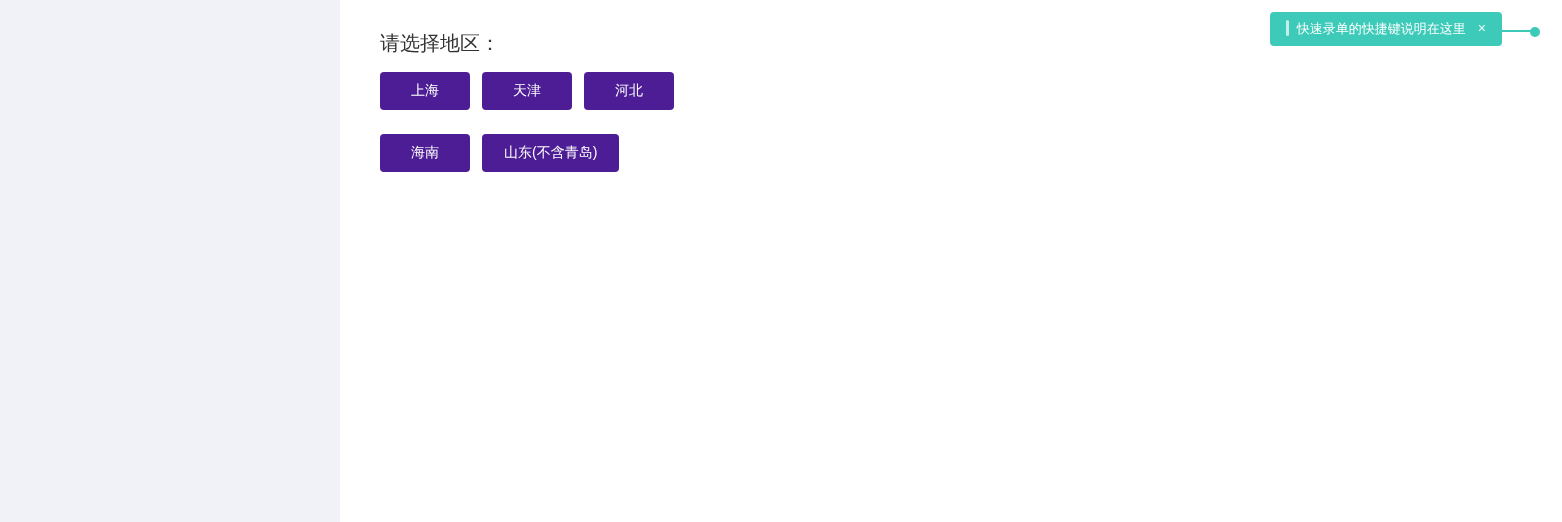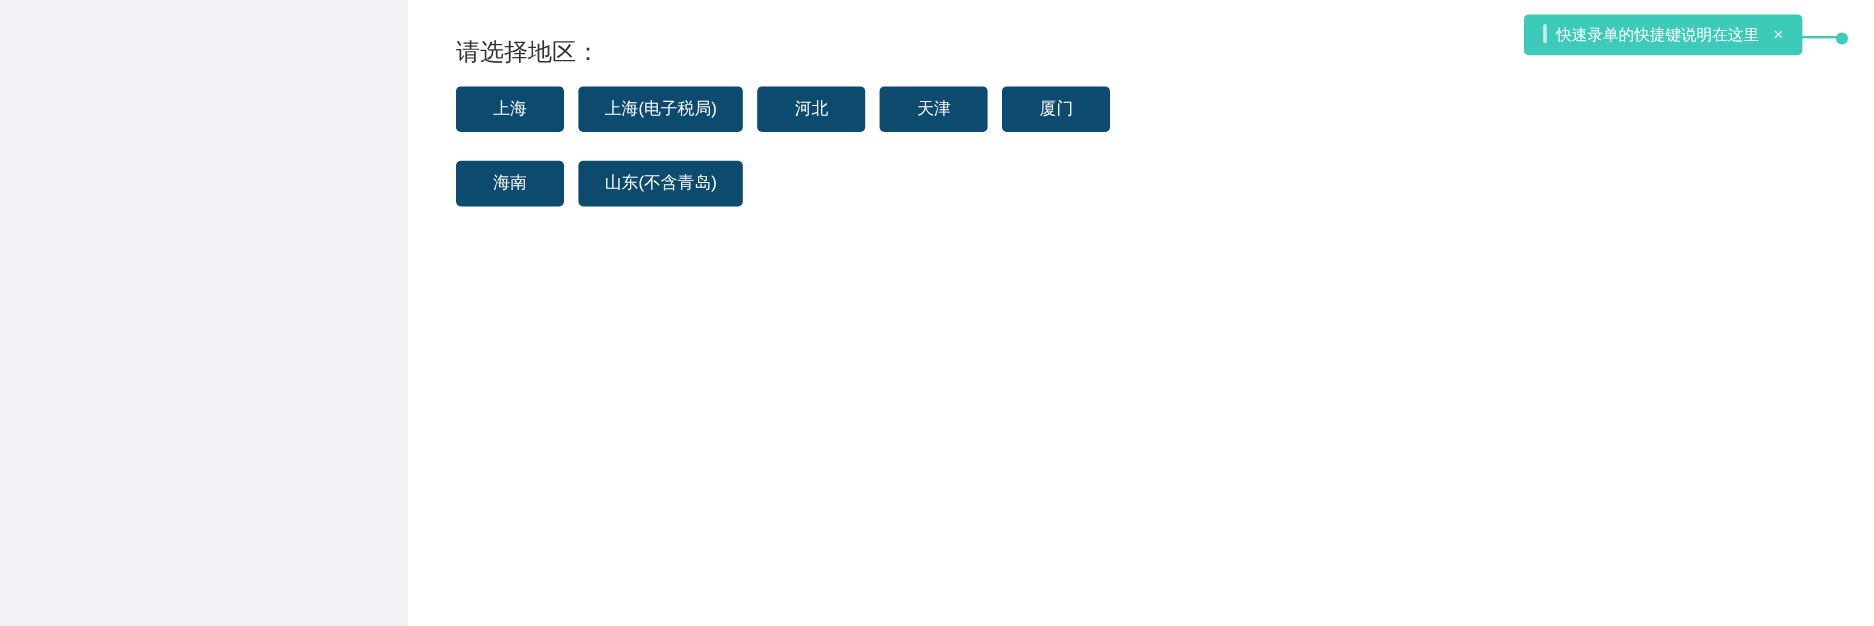--- a/index.html
+++ b/index.html
@@ -43,21 +43,21 @@
       font-weight: normal;
     }
 
     .region-buttons {
       display: flex;
       flex-wrap: wrap;
       gap: 12px;
     }
 
     .region-btn {
-      background: #0c4a6e;
+      background: #4c1d95;
       border: none;
       border-radius: 4px;
       color: #fff;
       font-size: 14px;
       padding: 10px 22px;
       cursor: pointer;
       min-width: 90px;
       text-align: center;
       font-family: 'Microsoft YaHei', 'PingFang SC', sans-serif;
     }
@@ -114,24 +114,22 @@
 </head>
 <body>
 
 <div class="left-sidebar"></div>
 
 <div class="main-content">
   <div class="page-title">请选择地区：</div>
   <div class="region-buttons">
 
     <button class="region-btn">上海</button>
-    <button class="region-btn">上海(电子税局)</button>
+    <button class="region-btn">天津</button>
     <button class="region-btn">河北</button>
-    <button class="region-btn">天津</button>
-    <button class="region-btn">厦门</button>
 
     <div style="flex-basis: 100%; height: 0;"></div>
     <button class="region-btn">海南</button>
     <button class="region-btn">山东(不含青岛)</button>
   </div>
 </div>
 
 <div class="tooltip-banner">
   <span class="bar"></span>
   <span>快速录单的快捷键说明在这里</span>

